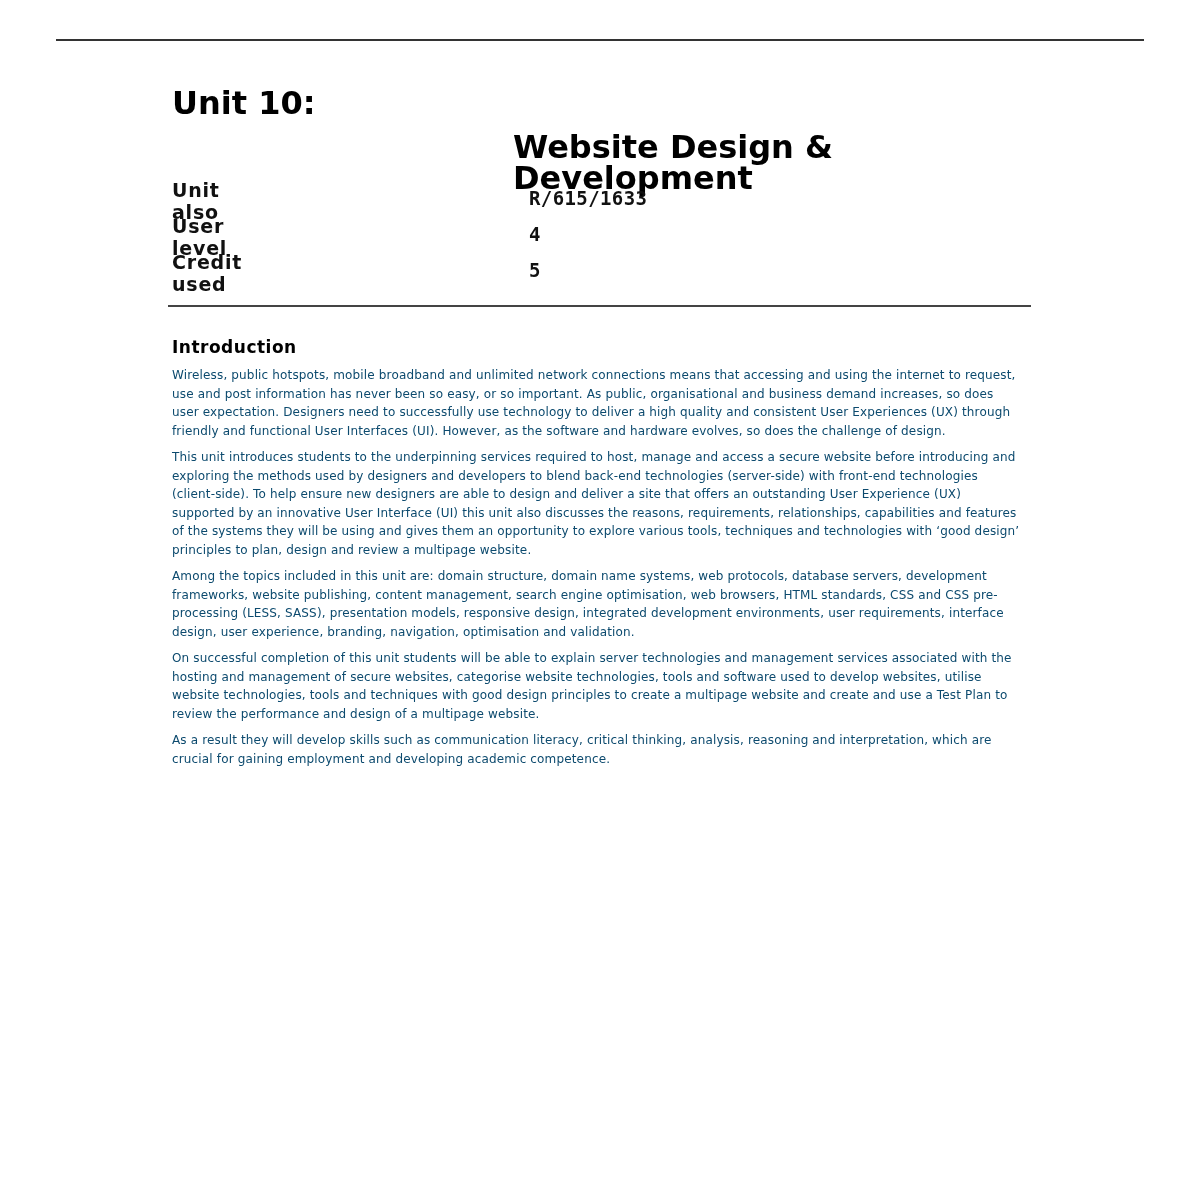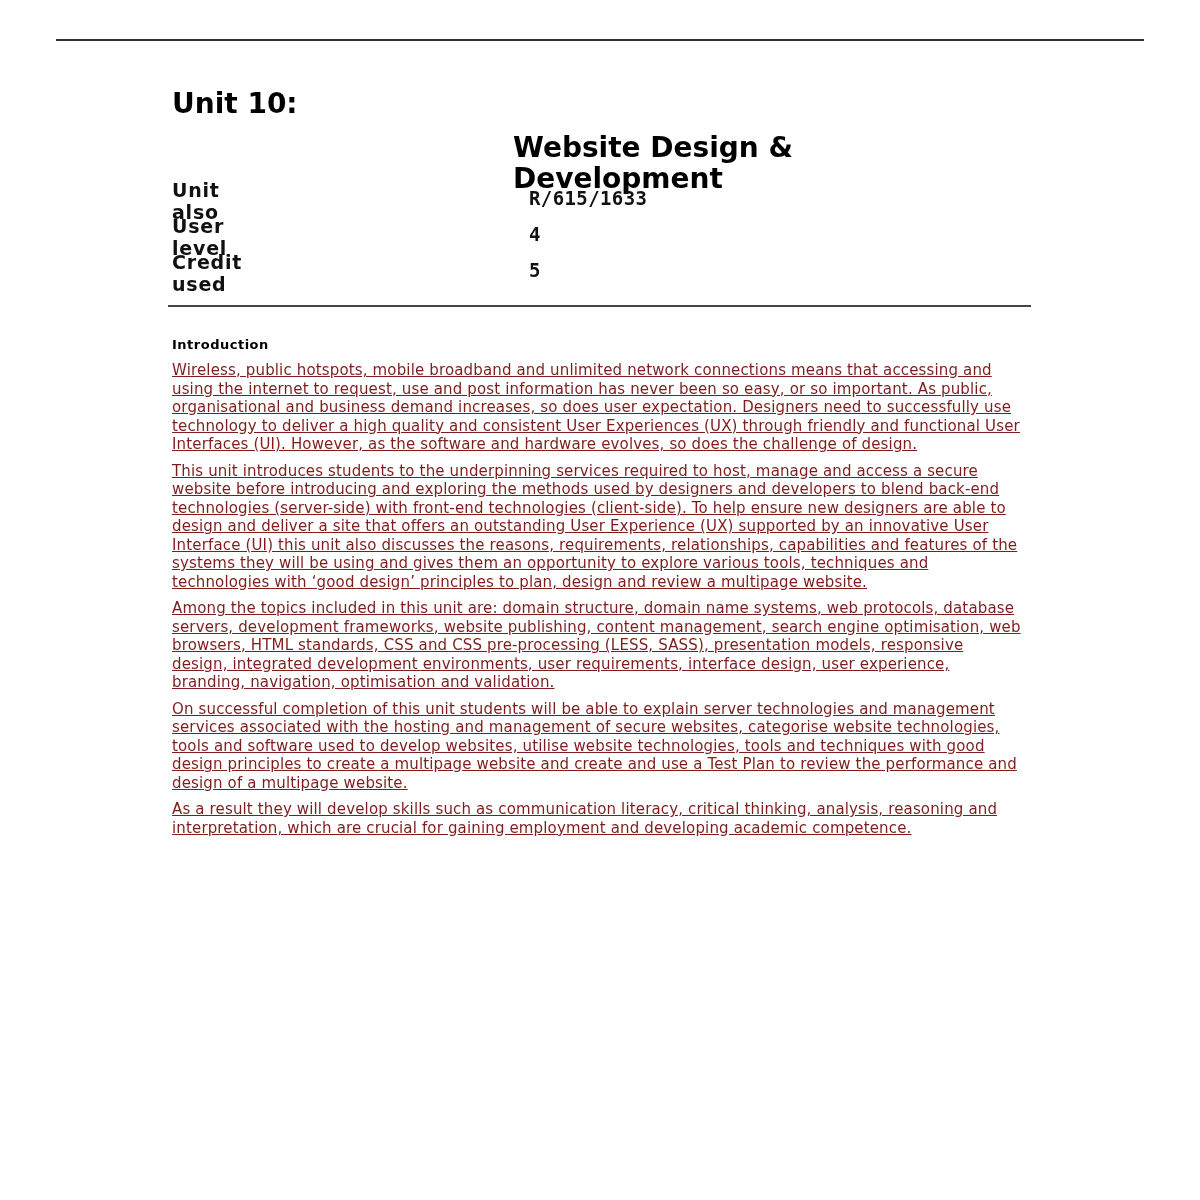--- a/index.html
+++ b/index.html
@@ -1,29 +1,29 @@
 <!DOCTYPE html>
 <html><head>
   <meta charset="utf-8">
   <style>
     html, body { margin: 0; padding: 0; background: #ffffff; }
     body { width: 1200px; height: 1200px; position: relative; overflow: hidden; color: #111; }
     .top-rule { position: absolute; left: 56px; top: 39px; width: 1088px; height: 2px; background: #333; }
     .title-row { position: absolute; left: 172px; top: 88px; width: 860px; }
-    .title-left, .title-right { position: absolute; font-family: "DejaVu Sans", sans-serif; font-weight: bold; font-size: 28px; line-height: 31px; color: #000; }
+    .title-left, .title-right { position: absolute; font-family: "DejaVu Sans", sans-serif; font-weight: bold; font-size: 32px; line-height: 31px; color: #000; }
     .title-left { left: 0; top: 0; }
     .title-right { left: 341px; top: 0; width: 420px; margin-top: 44px; }
     .meta { position: absolute; left: 172px; top: 179px; }
     .meta-row { position: relative; height: 36px; font-family: "DejaVu Sans Mono", monospace; font-weight: bold; font-size: 19px; letter-spacing: 0.4px; }
     .meta-row .k { position: absolute; left: 0; top: 0; font-family: "DejaVu Sans", sans-serif; letter-spacing: 0.8px; }
     .meta-row .v { position: absolute; left: 357px; top: 8px; }
     .mid-rule { position: absolute; left: 168px; top: 305px; width: 863px; height: 1.5px; background: #444; }
     .content { position: absolute; left: 172px; top: 337px; width: 850px; font-family: "DejaVu Sans", sans-serif; }
-    .content h2 { margin: 0 0 9px 0; font-size: 13px; font-weight: bold; letter-spacing: 0.5px; color: #000; }
-    .content p { margin: 0 0 8px 0; font-size: 15px; line-height: 18.5px; color: #7f1d1d; letter-spacing: 0.15px; text-decoration: underline; }
+    .content h2 { margin: 0 0 9px 0; font-size: 17px; font-weight: bold; letter-spacing: 0.5px; color: #000; }
+    .content p { margin: 0 0 8px 0; font-size: 12px; line-height: 18.5px; color: #0c4a6e; letter-spacing: 0.15px; }
   </style>
 </head>
 <body>
 
 <div class="top-rule"></div>
 
 <div class="title-row">
   <div class="title-left">Unit 10:</div>
   <div class="title-right">Website Design &amp; Development</div>
 </div>

